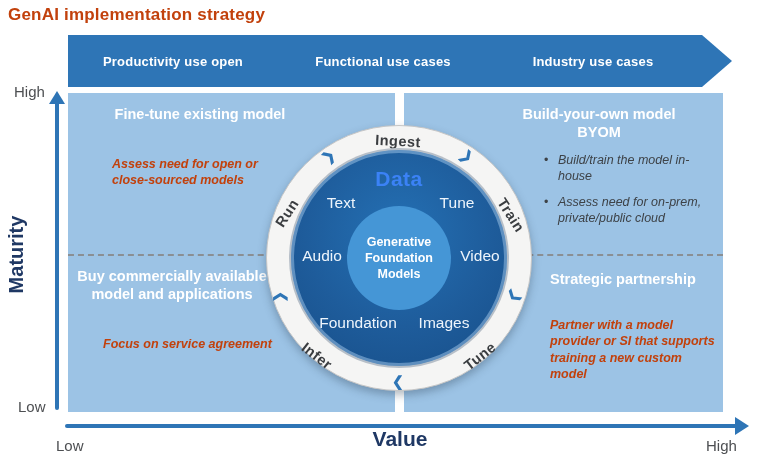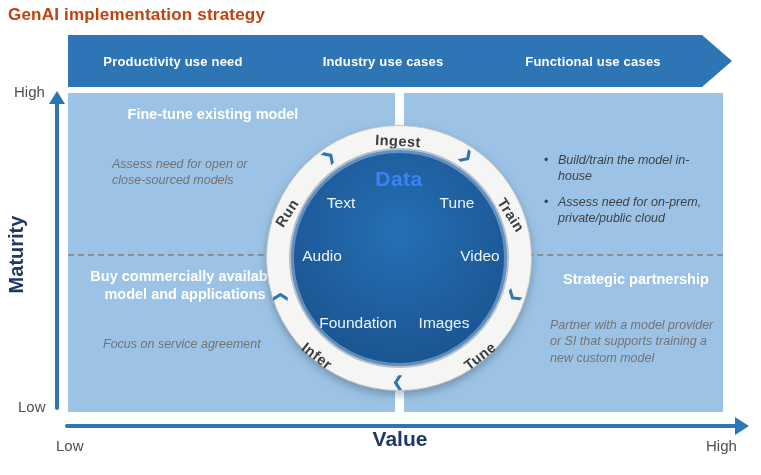--- a/index.html
+++ b/index.html
@@ -14,22 +14,22 @@
             display:flex; align-items:center; padding-right:34px; }
   .banner-item { flex:1; text-align:center; color:#ffffff; font-weight:bold; font-size:13px; letter-spacing:.2px; }
 
   
   .panel { position:absolute; top:93px; height:319px; background:#9CC3E5; }
   .panel-left  { left:68px;  width:327px; }
   .panel-right { left:404px; width:319px; }
   .divider-v { position:absolute; left:395px; top:93px; width:9px; height:319px; background:#ffffff; z-index:1; }
   .dashed-h  { position:absolute; left:68px; top:254px; width:655px; border-top:2px dashed #8a8f94; z-index:1; }
 
-  .q-title { position:absolute; z-index:2; color:#ffffff; font-weight:bold; font-size:14.5px; line-height:1.25;margin-left:13px; }
-  .q-desc  { position:absolute; z-index:2; color:#737373; font-style:italic; font-size:12.5px; line-height:1.3; }
+  .q-title { position:absolute; z-index:2; color:#ffffff; font-weight:bold; font-size:14.5px; line-height:1.25; }
+  .q-desc  { position:absolute; z-index:2; color:#c2410c; font-style:italic; font-size:12.5px; line-height:1.3;font-weight:bold; }
   .q-tl-title { left:80px;  top:105px; width:240px; text-align:center; }
   .q-tl-desc  { left:112px; top:156px; width:165px; }
   .q-tr-title { left:510px; top:105px; width:178px; text-align:center; }
   .q-bl-title { left:72px;  top:267px; width:200px; text-align:center; }
   .q-bl-desc  { left:103px; top:336px; width:200px; }
   .q-br-title { left:550px; top:270px; width:180px; }
   .q-br-desc  { left:550px; top:317px; width:172px; }
   .q-bullets  { position:absolute; z-index:2; left:540px; top:152px; width:180px; list-style:none; }
   .q-bullets li { position:relative; padding-left:18px; color:#3d4247; font-style:italic; font-size:12.5px; line-height:1.3; margin-bottom:9px; }
   .q-bullets li::before { content:"•"; position:absolute; left:4px; top:0; font-style:normal; color:#3d4247; }
@@ -83,33 +83,34 @@
             color:#1F3864; font-weight:bold; font-size:21px; }
 </style>
 </head>
 <body>
 
 <div class="stage">
 
   <div class="page-title">GenAI implementation strategy</div>
 
   <div class="banner">
-    <div class="banner-item">Productivity use need</div>
+    <div class="banner-item">Productivity use open</div>
+    <div class="banner-item">Functional use cases</div>
     <div class="banner-item">Industry use cases</div>
-    <div class="banner-item">Functional use cases</div>
   </div>
 
   <div class="panel panel-left"></div>
   <div class="panel panel-right"></div>
   <div class="divider-v"></div>
   <div class="dashed-h"></div>
 
   <div class="q-title q-tl-title">Fine-tune existing model</div>
   <div class="q-desc q-tl-desc">Assess need for open or close-sourced models</div>
 
+  <div class="q-title q-tr-title">Build-your-own model BYOM</div>
   <ul class="q-bullets">
     <li>Build/train the model in-house</li>
     <li>Assess need for on-prem, private/public cloud</li>
   </ul>
 
   <div class="q-title q-bl-title">Buy commercially available model and applications</div>
   <div class="q-desc q-bl-desc">Focus on service agreement</div>
 
   <div class="q-title q-br-title">Strategic partnership</div>
   <div class="q-desc q-br-desc">Partner with a model provider or SI that supports training a new custom model</div>
@@ -132,20 +133,21 @@
     <div class="dark-circle"></div>
     <div class="data-word">Data</div>
 
     <div class="dtype dt-text">Text</div>
     <div class="dtype dt-code">Tune</div>
     <div class="dtype dt-audio">Audio</div>
     <div class="dtype dt-video">Video</div>
     <div class="dtype dt-structures">Foundation</div>
     <div class="dtype dt-images">Images</div>
 
+    <div class="inner-circle">Generative Foundation Models</div>
   </div>
 
   <div class="y-line"></div>
   <div class="y-head"></div>
   <div class="x-line"></div>
   <div class="x-head"></div>
 
   <div class="tick tk-high-y">High</div>
   <div class="tick tk-low-y">Low</div>
   <div class="tick tk-low-x">Low</div>

